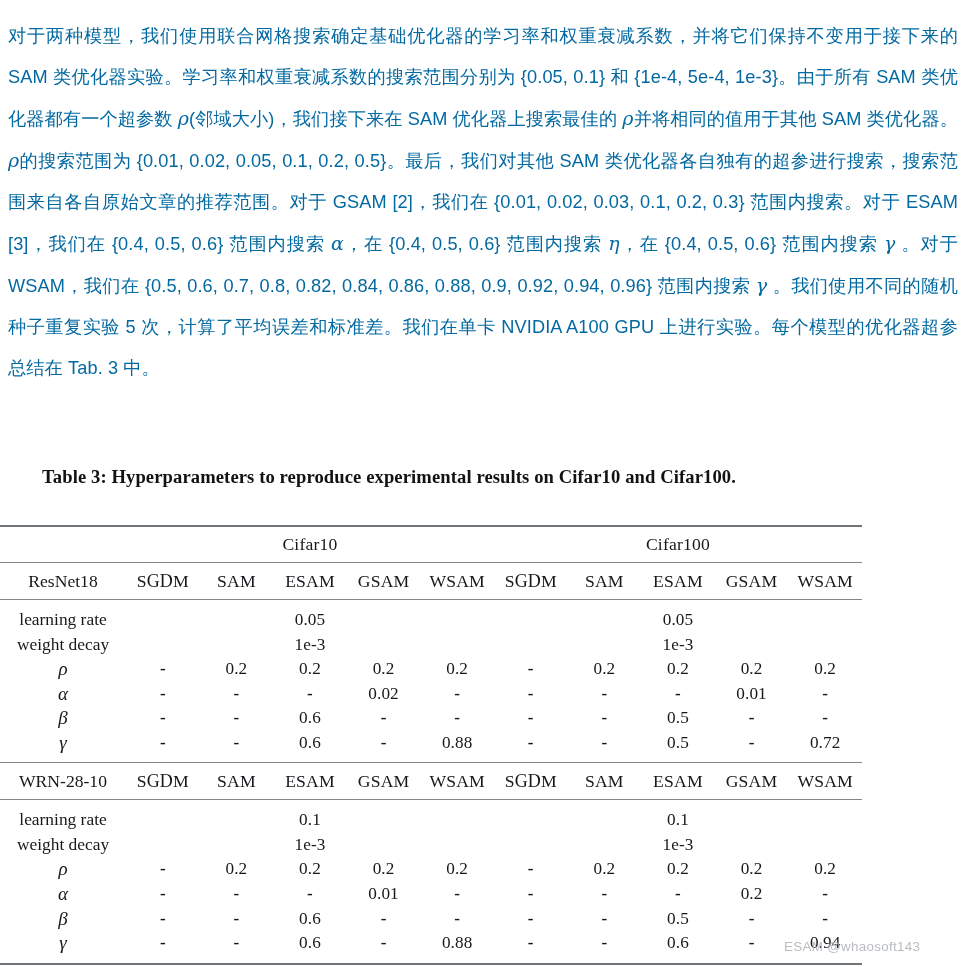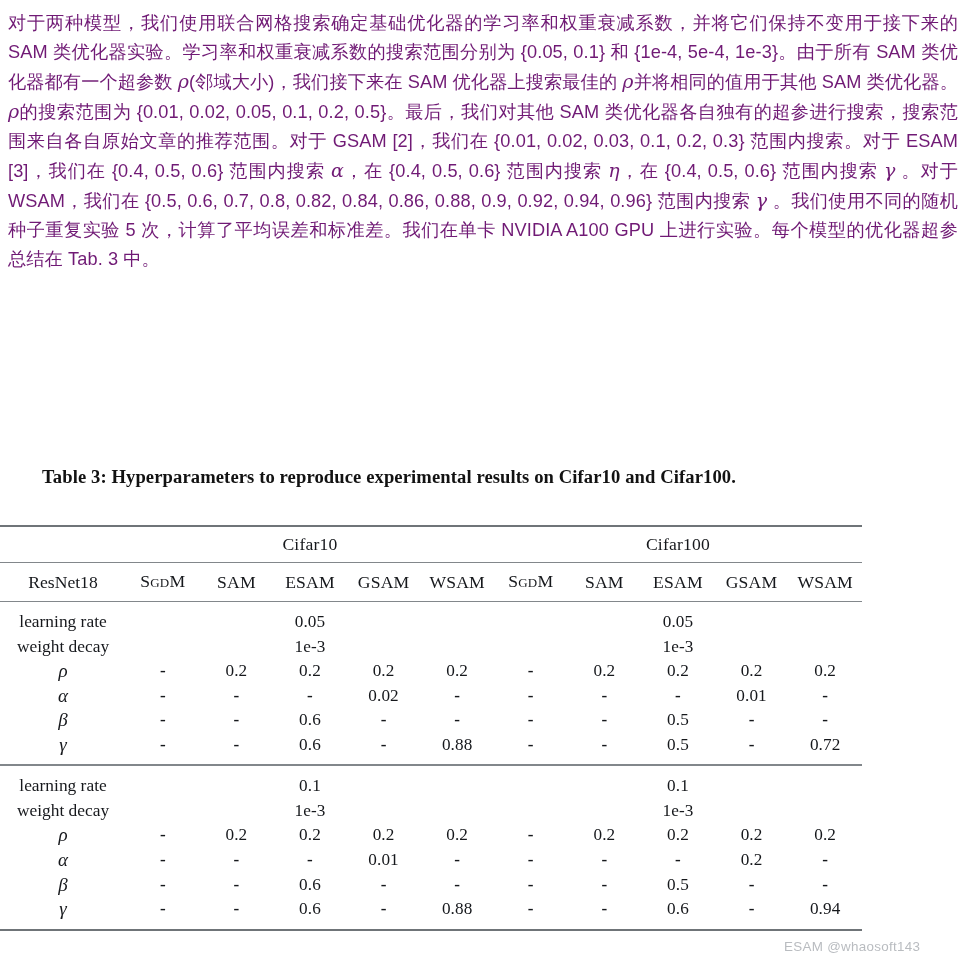--- a/index.html
+++ b/index.html
@@ -15,25 +15,25 @@
     overflow: hidden;
     font-family: "Liberation Sans", "DejaVu Sans", sans-serif;
     color: #111111;
     -webkit-font-smoothing: antialiased;
   }
 
   
   #prose {
     position: absolute;
     left: 8px;
-    top: 9px;
+    top: 16px;
     width: 950px;
     font-size: 18.2px;
-    line-height: 29px;
-    color: #701a75;
+    line-height: 41px;
+    color: #0369a1;
     text-align: justify;
     text-justify: inter-character;
     letter-spacing: 0.1px;
   }
   #prose p { margin: 0; }
   .gk-big {
     font-family: "DejaVu Serif", "Liberation Serif", serif;
     font-style: italic;
     font-size: 19px;
   }
@@ -86,21 +86,21 @@
     line-height: 36px;
     letter-spacing: 0.2px;
   }
   td.model-name {
     font-size: 17.6px;
     height: 36px;
     line-height: 36px;
     text-align: center;
   }
   .smallcaps-gd {
-    font-size: 13px;
+    font-size: 18px;
     position: relative;
     top: -0.4px;
     margin-top: 28px;
   }
 
   td.rowlabel {
     font-size: 17.4px;
     text-align: center;
     white-space: nowrap;
   }
@@ -254,20 +254,33 @@
           <td class="val">0.5</td>
           <td class="val dash">-</td>
           <td class="val">0.72</td>
         </tr>
         <tr class="spacer-bot">
           <td colspan="11"></td>
         </tr>
         <tr class="rule-mid">
           <td colspan="11"></td>
         </tr>
+        <tr>
+          <td class="model-name">WRN-28-10</td>
+          <td class="col-head"><span>S</span><span class="smallcaps-gd">GD</span><span>M</span></td>
+          <td class="col-head">SAM</td>
+          <td class="col-head">ESAM</td>
+          <td class="col-head">GSAM</td>
+          <td class="col-head">WSAM</td>
+          <td class="col-head"><span>S</span><span class="smallcaps-gd">GD</span><span>M</span></td>
+          <td class="col-head">SAM</td>
+          <td class="col-head">ESAM</td>
+          <td class="col-head">GSAM</td>
+          <td class="col-head">WSAM</td>
+        </tr>
         <tr class="rule-mid">
           <td colspan="11"></td>
         </tr>
         <tr class="spacer-top">
           <td colspan="11"></td>
         </tr>
         <tr class="lrrow">
           <td class="rowlabel">learning rate</td>
           <td class="val" colspan="5">0.1</td>
           <td class="val" colspan="5">0.1</td>

